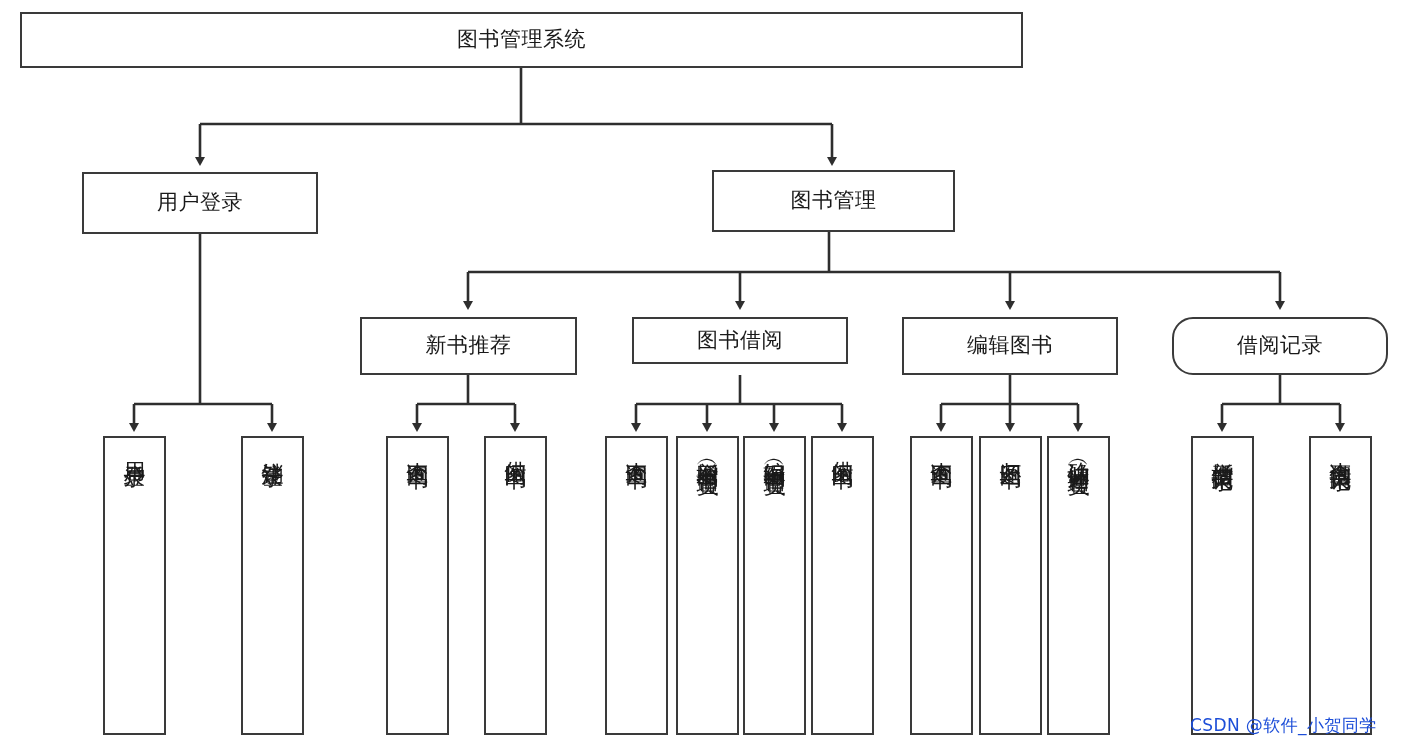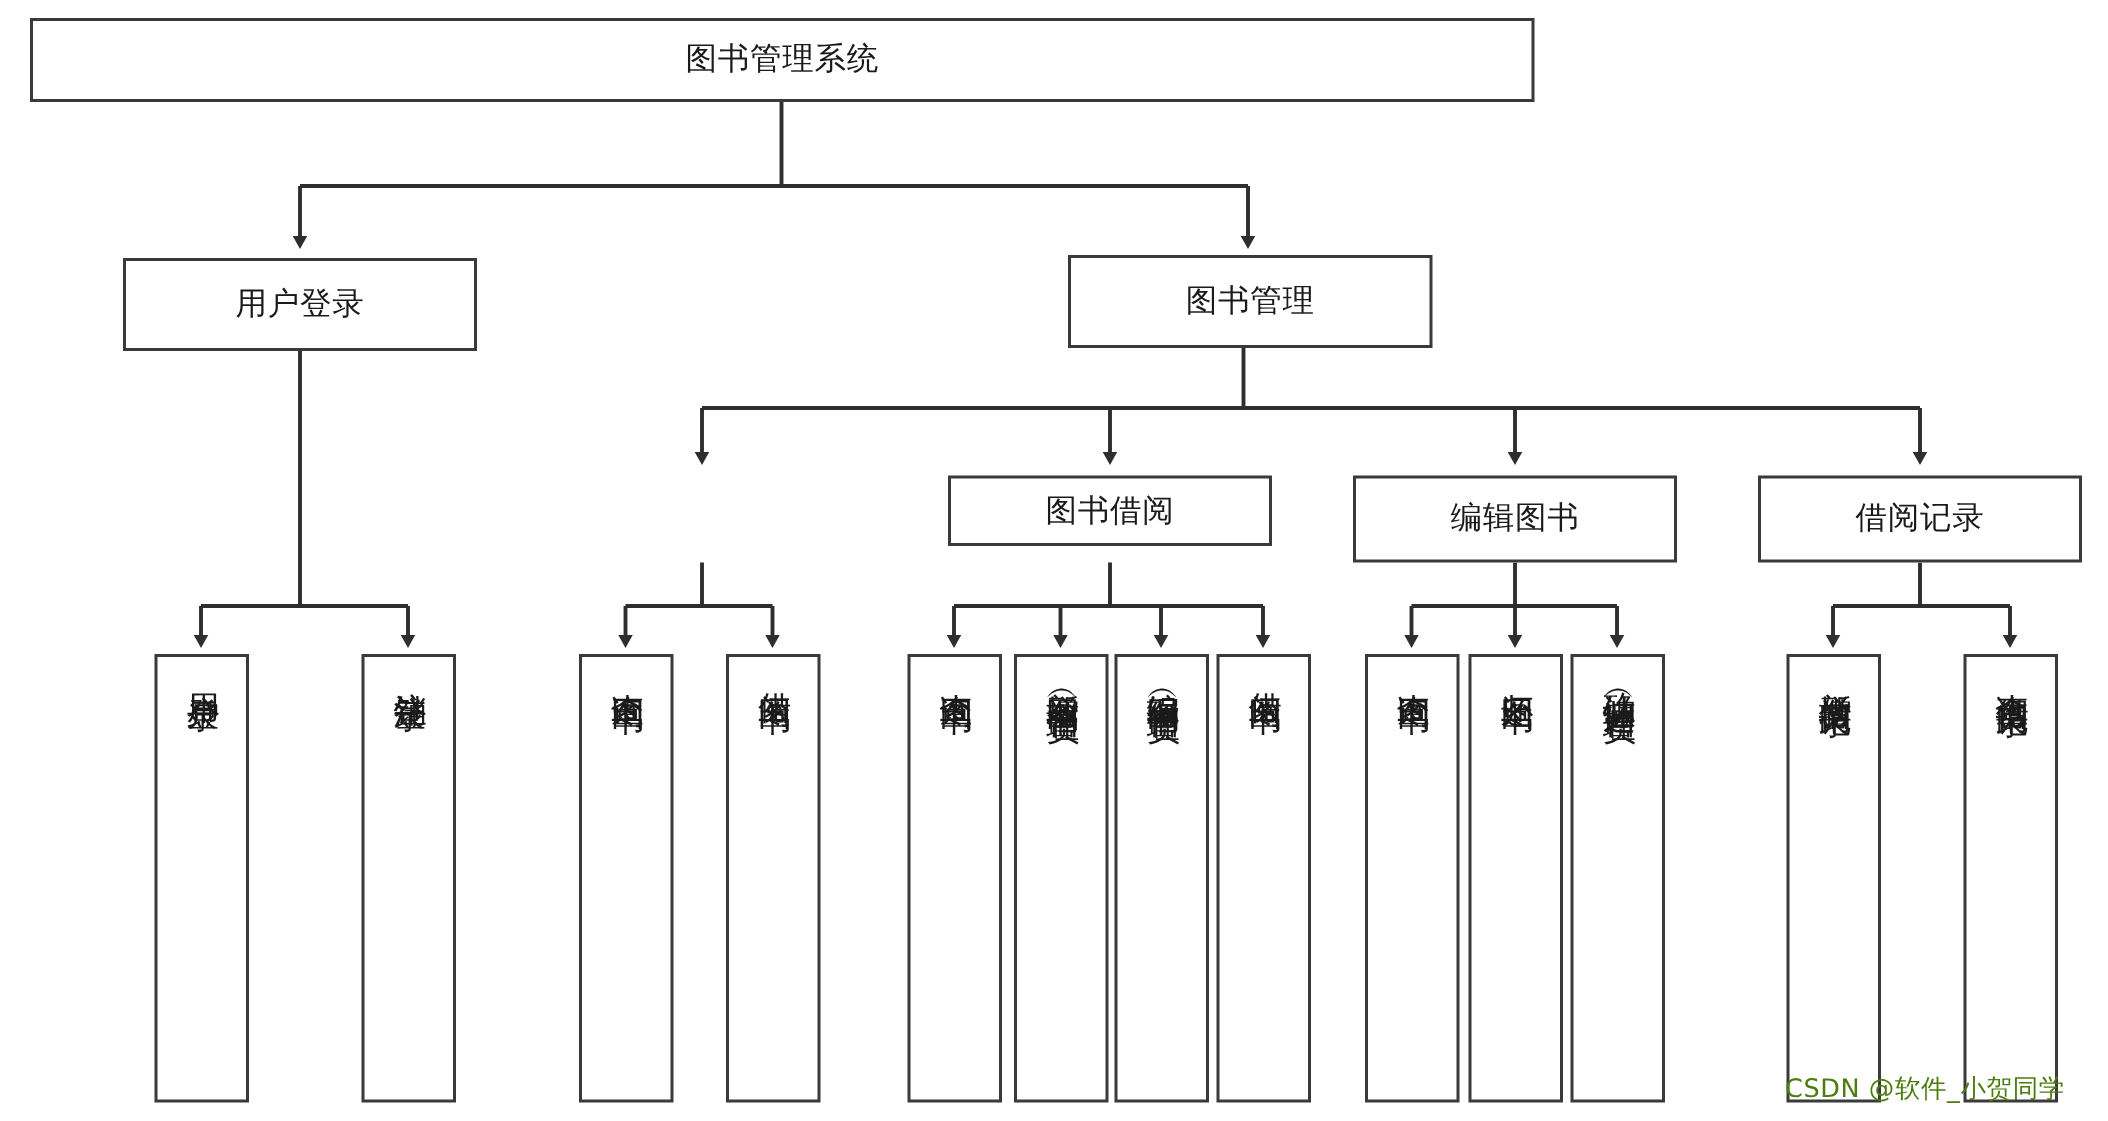--- a/index.html
+++ b/index.html
@@ -42,21 +42,21 @@
     font-size:22px;
     line-height:1.28;
     letter-spacing:2px;
     white-space:nowrap;
     color:#1a1a1a;
   }
   .watermark{
     position:absolute;
     left:1190px; top:714px;
     font-size:17px;
-    color:#4d7c0f;
+    color:#1d4ed8;
     white-space:nowrap;
     letter-spacing:0.4px;
     font-family:"DejaVu Sans","Liberation Sans",sans-serif;
     pointer-events:none;
   }
   svg.links{
     position:absolute; left:0; top:0;
     width:1405px;height:747px;
     pointer-events:none;
   }
@@ -114,23 +114,24 @@
       <path d="M1222,404 L1222,424" marker-end="url(#arr)"></path>
       <path d="M1340,404 L1340,424" marker-end="url(#arr)"></path>
     </g>
   </svg>
 
   <div class="node h" style="left:20px;top:12px;width:1003px;height:56px;">图书管理系统</div>
 
   <div class="node h" style="left:82px;top:172px;width:236px;height:62px;">用户登录</div>
   <div class="node h" style="left:712px;top:170px;width:243px;height:62px;">图书管理</div>
 
+  <div class="node h" style="left:360px;top:317px;width:217px;height:58px;">新书推荐</div>
   <div class="node h" style="left:632px;top:317px;width:216px;height:47px;">图书借阅</div>
   <div class="node h" style="left:902px;top:317px;width:216px;height:58px;">编辑图书</div>
-  <div class="node h" style="left:1172px;top:317px;width:216px;height:58px;">借阅记录</div>
+  <div class="node h" style="left:1172px;top:317px;width:216px;height:58px;border-radius:21px;">借阅记录</div>
 
   <div class="node leaf" style="left:103px;top:436px;width:63px;height:299px;">
     <span class="vtext">用户登录</span>
   </div>
   <div class="node leaf" style="left:241px;top:436px;width:63px;height:299px;">
     <span class="vtext">注销登录</span>
   </div>
 
   <div class="node leaf" style="left:386px;top:436px;width:63px;height:299px;">
     <span class="vtext">查询图书</span>

